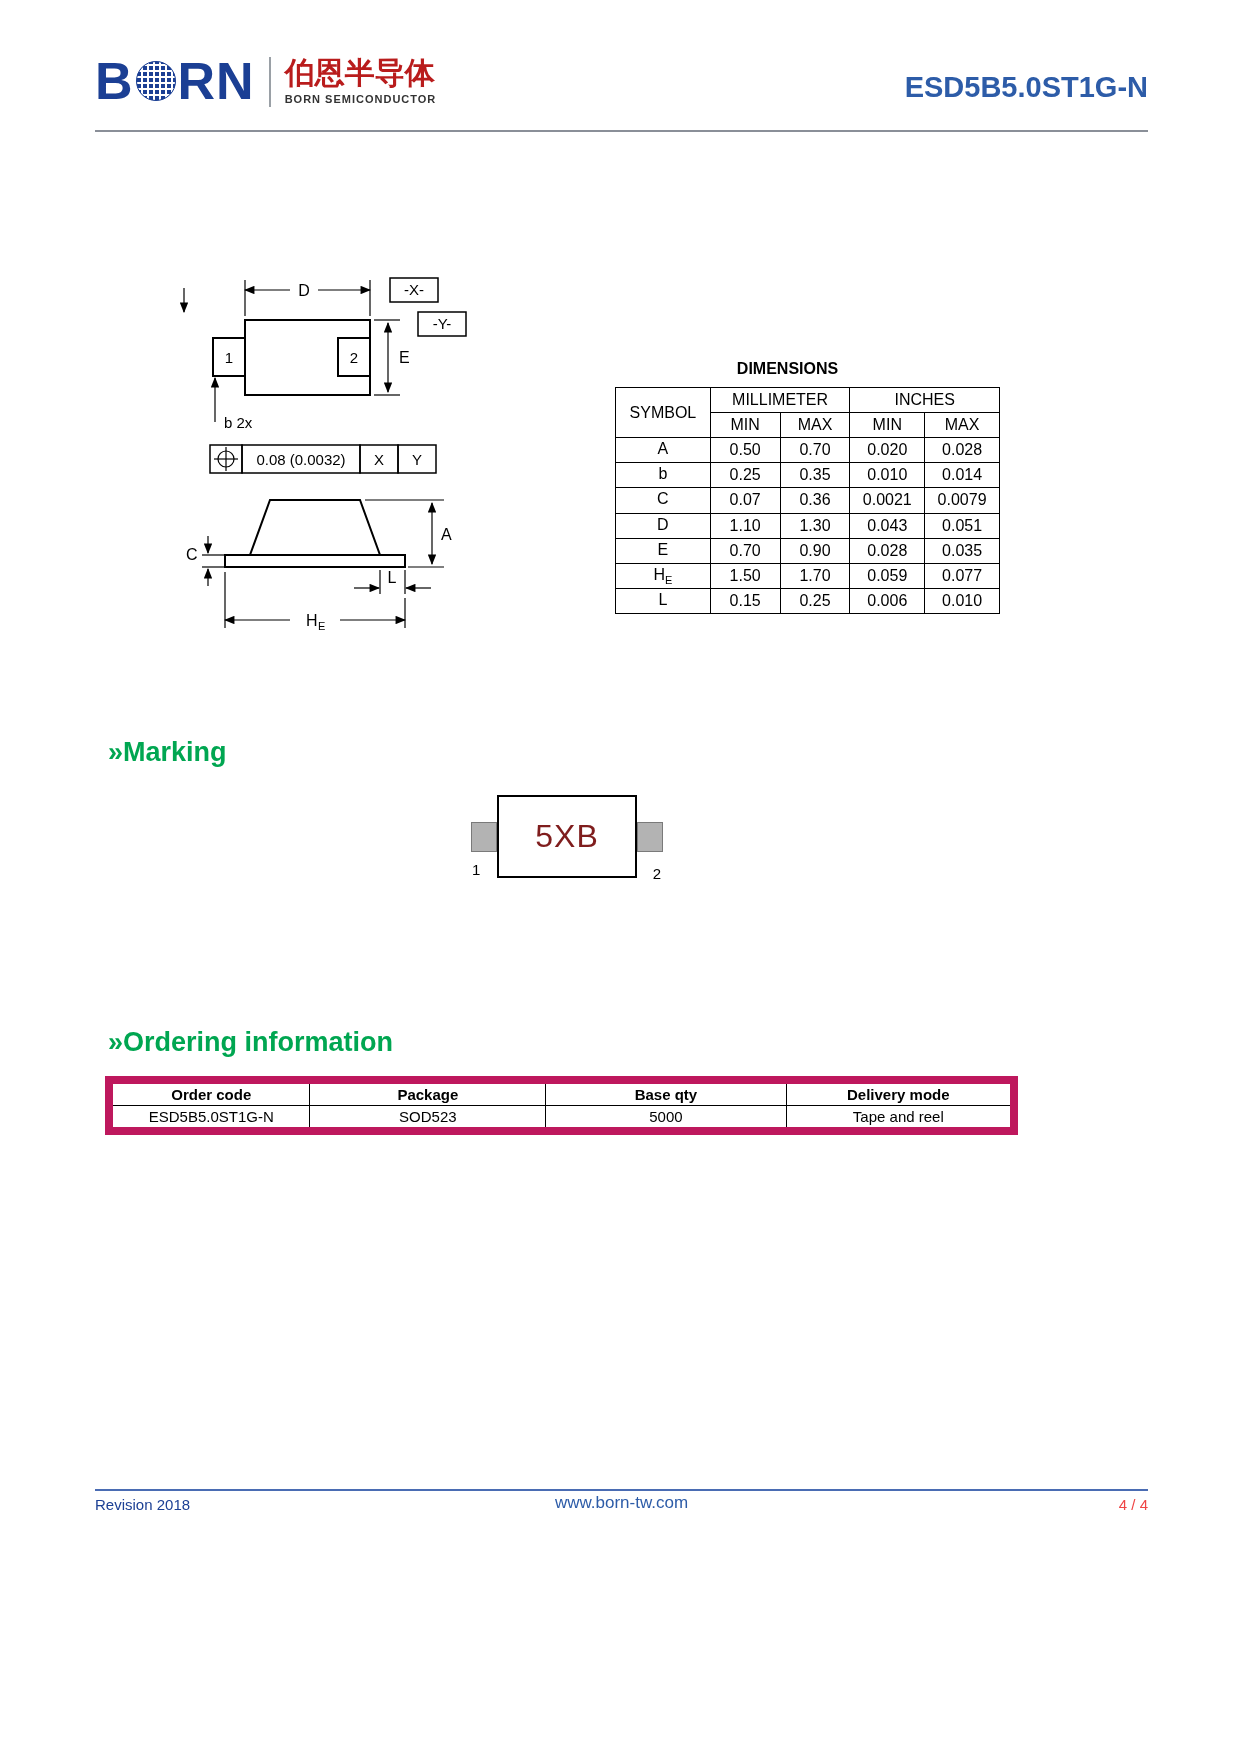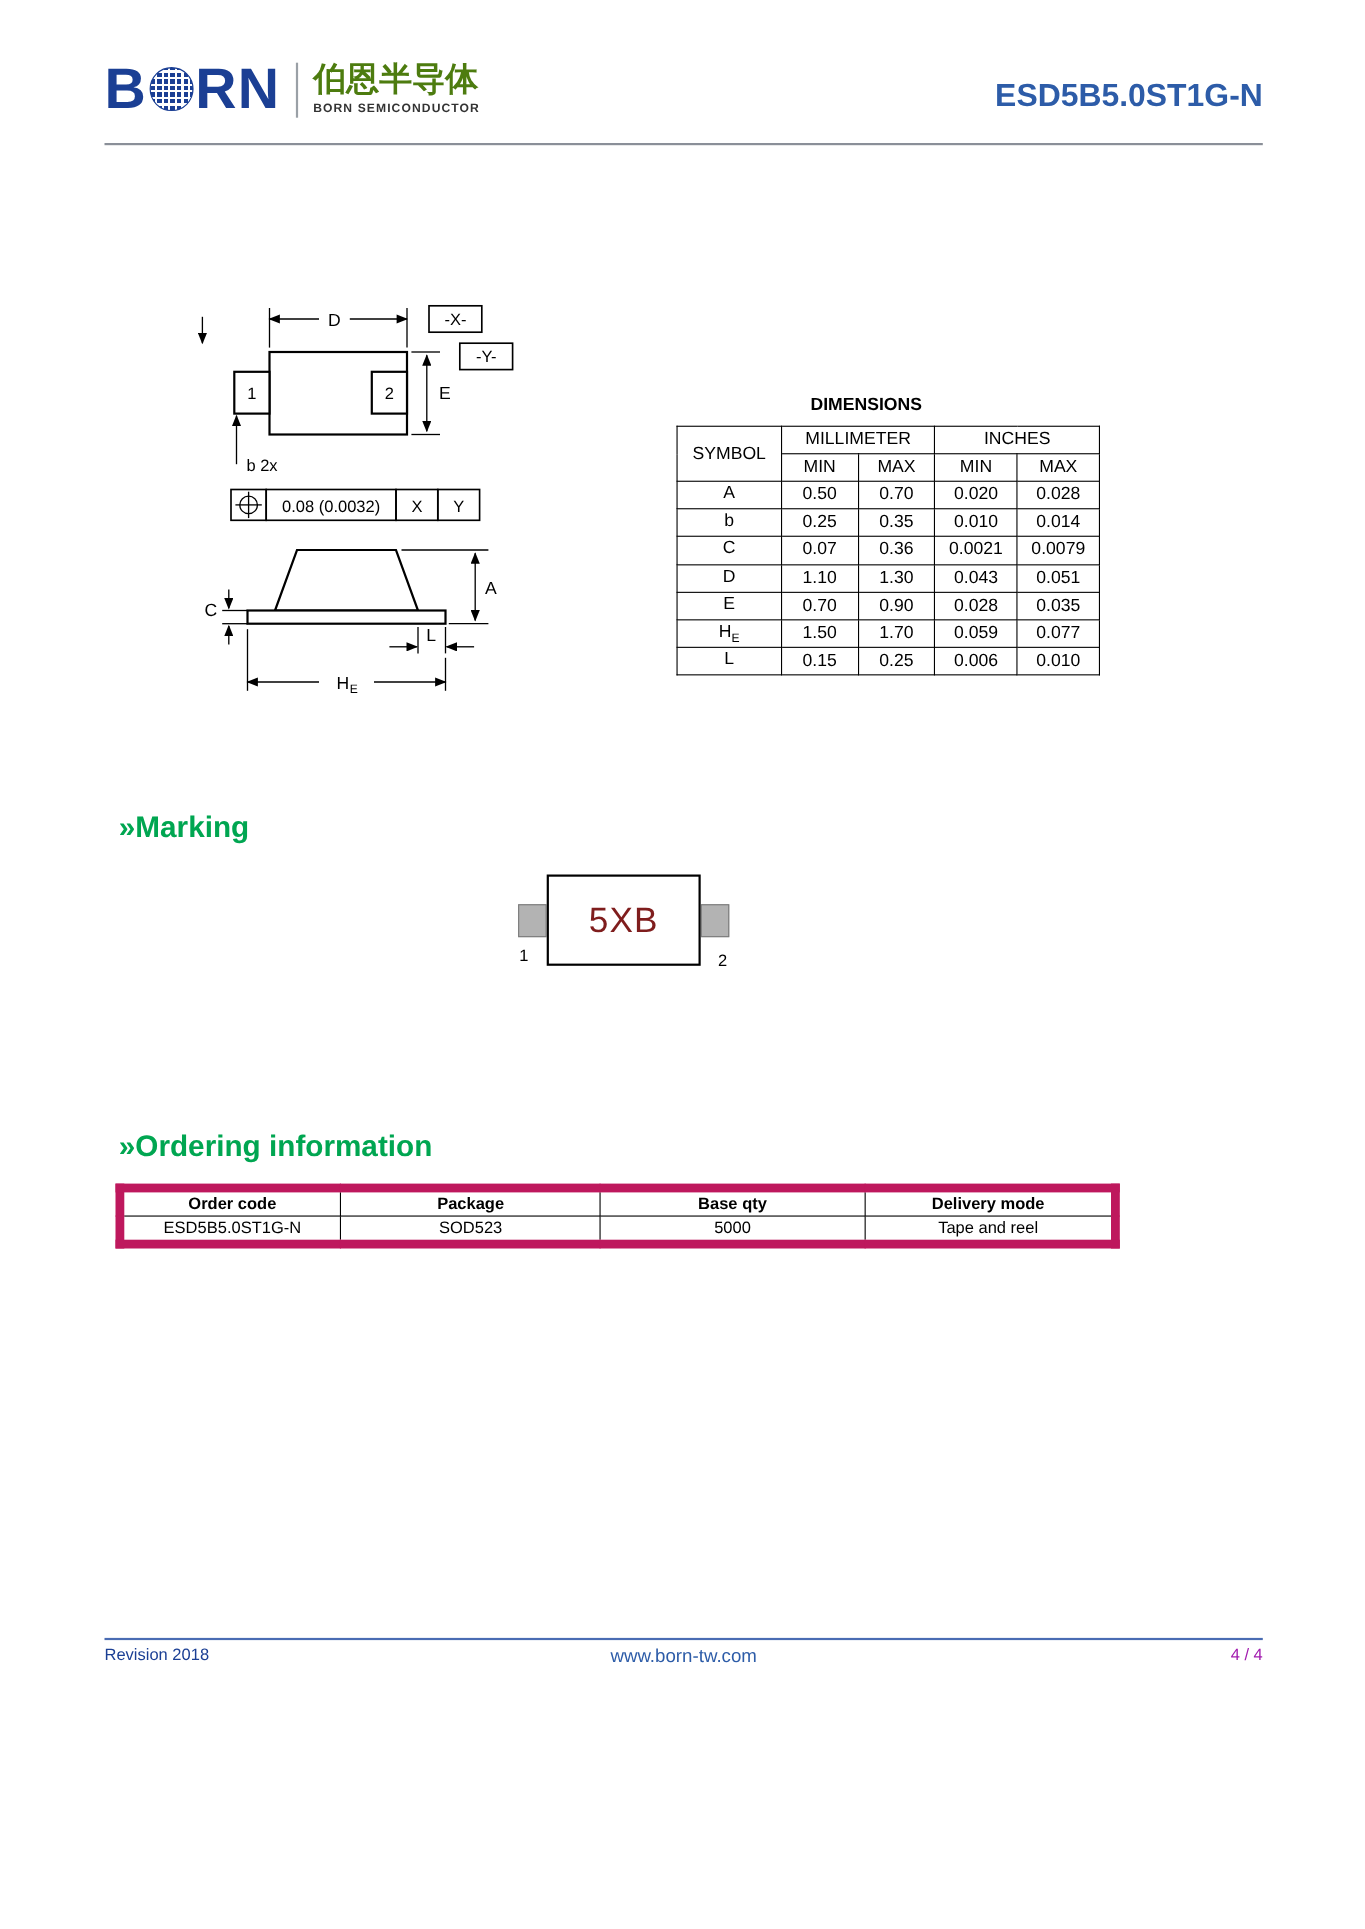--- a/index.html
+++ b/index.html
@@ -34,21 +34,21 @@
     background-color: #1b3f94;
     background-image:
       repeating-linear-gradient(90deg, rgba(255,255,255,0) 0 4px, #ffffff 4px 6px),
       repeating-linear-gradient(0deg, #1b3f94 0 4px, #ffffff 4px 6px);
     border: 1px solid #1b3f94;
   }
   .logo-divider {
     width: 2px; height: 50px; background: #9aa0a6; margin: 2px 14px 0 14px;
   }
   .brand-names { display: flex; flex-direction: column; justify-content: center; }
-  .brand-cn { font-size: 30px; font-weight: bold; color: #4d7c0f; line-height: 1.2; }
+  .brand-cn { font-size: 30px; font-weight: bold; color: #b91c1c; line-height: 1.2; }
   .brand-en { font-size: 11px; font-weight: bold; color: #333; letter-spacing: 1px; margin-top: 2px; }
   .part-number {
     margin-left: auto; margin-top: 16px;
     font-size: 29px; font-weight: bold; color: #2d5ca8;
   }
   .header-rule {
     position: absolute; top: 130px; left: 95px; right: 93px;
     height: 2px; background: #8a8f98;
   }
 
@@ -106,28 +106,28 @@
   table.order-table { border: 8px solid #be185d; }
   table.order-table th { font-weight: bold; }
 
   
   .footer-rule {
     position: absolute; top: 1489px; left: 95px; right: 93px;
     height: 2px; background: #4a6cb3;
   }
   .footer {
     position: absolute; top: 1496px; left: 95px; right: 93px;
-    display: flex; align-items: flex-start;
+    display: flex; align-items: flex-end;
   }
   .footer .revision { font-size: 15px; color: #1b3f94; }
   .footer .website {
     position: absolute; left: 0; right: 0; text-align: center;
     font-size: 17px; color: #2d5ca8; text-decoration: none;
   }
-  .footer .pageno { margin-left: auto; font-size: 15px; color: #a21caf; }
+  .footer .pageno { margin-left: auto; font-size: 15px; color: #ef4444; }
 </style>
 </head>
 <body>
 
 <div class="page">
 
   <div class="header">
     <div class="logo">
       <span class="logo-letter">B</span>
       <span class="chip-o"></span>

